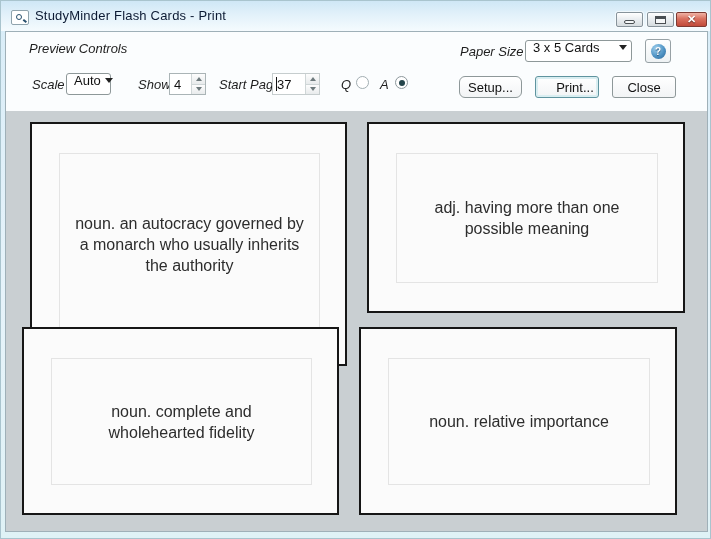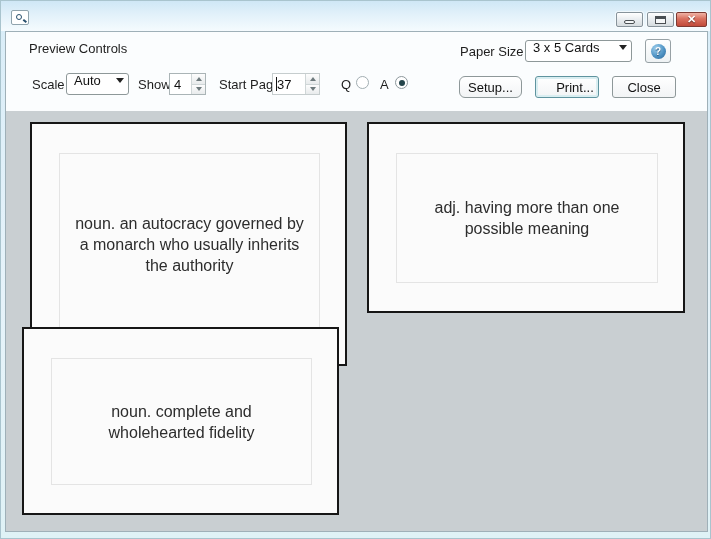--- a/index.html
+++ b/index.html
@@ -53,21 +53,21 @@
   .glyph-close { color:#fff; font-size:11px; font-weight:bold; text-shadow:0 1px 1px #5e241d; line-height:1; }
 
   
   .content {
     position:absolute; left:4px; top:30px; width:703px; height:501px;
     background:#fbfdfe; border:1px solid #9fb0b8;
   }
 
   
   .toolbar { position:absolute; left:0; top:0; width:100%; height:79px; background:#fbfdfe; }
-  .lbl { position:absolute; font-size:13px; color:#1e1e1e; white-space:nowrap; }
+  .lbl { position:absolute; font-size:13px; color:#1e1e1e; white-space:nowrap;font-style:italic; }
 
   .combo {
     position:absolute; height:22px; background:#fff; border:1px solid #8e9899;
     border-radius:3px; display:flex; align-items:center; font-size:13px; color:#111;
     padding:0 4px 8px 7px; cursor:default;
   }
   .combo .combo-text { flex:1; }
   .combo .arrow {
     width:0; height:0; border-left:4px solid transparent; border-right:4px solid transparent;
     border-top:5px solid #222; margin-left:4px;
@@ -146,40 +146,41 @@
 </head>
 <body>
 
 <div class="window">
 
   <div class="titlebar">
     <div class="app-icon">
       <div class="lens"></div>
       <div class="handle"></div>
     </div>
+    <div class="title-text">StudyMinder Flash Cards - Print</div>
     <div class="winbtn btn-min">
       <div class="glyph-min"></div>
     </div>
     <div class="winbtn btn-max">
       <div class="glyph-max">
           <div class="inner-bar"></div>
         </div>
     </div>
     <div class="winbtn btn-close">
       <span class="glyph-close">✕</span>
     </div>
   </div>
 
   <div class="content">
 
     <div class="toolbar">
       <div class="lbl" style="left:23px; top:9px;">Preview Controls</div>
 
       <div class="lbl" style="left:26px; top:45px;">Scale</div>
-      <div class="combo" style="left:60px; top:41px; width:63px;">
+      <div class="combo" style="left:60px; top:41px; width:45px;">
         <span class="combo-text">Auto</span>
         <span class="arrow"></span>
       </div>
 
       <div class="lbl" style="left:132px; top:45px;">Show</div>
       <div class="spin" style="left:163px; top:41px; width:37px;">
         <div class="val">4</div>
         <div class="spinners">
           <div class="sbtn">
               <div class="tri-up"></div>
@@ -238,16 +239,21 @@
           <div class="card-text">adj. having more than one
 possible meaning</div>
         </div>
       </div>
       <div class="card c3">
         <div class="card-inner">
           <div class="card-text">noun. complete and
 wholehearted fidelity</div>
         </div>
       </div>
+      <div class="card c4">
+        <div class="card-inner">
+          <div class="card-text">noun. relative importance</div>
+        </div>
+      </div>
     </div>
 
   </div>
 </div>
 
 </body></html>

